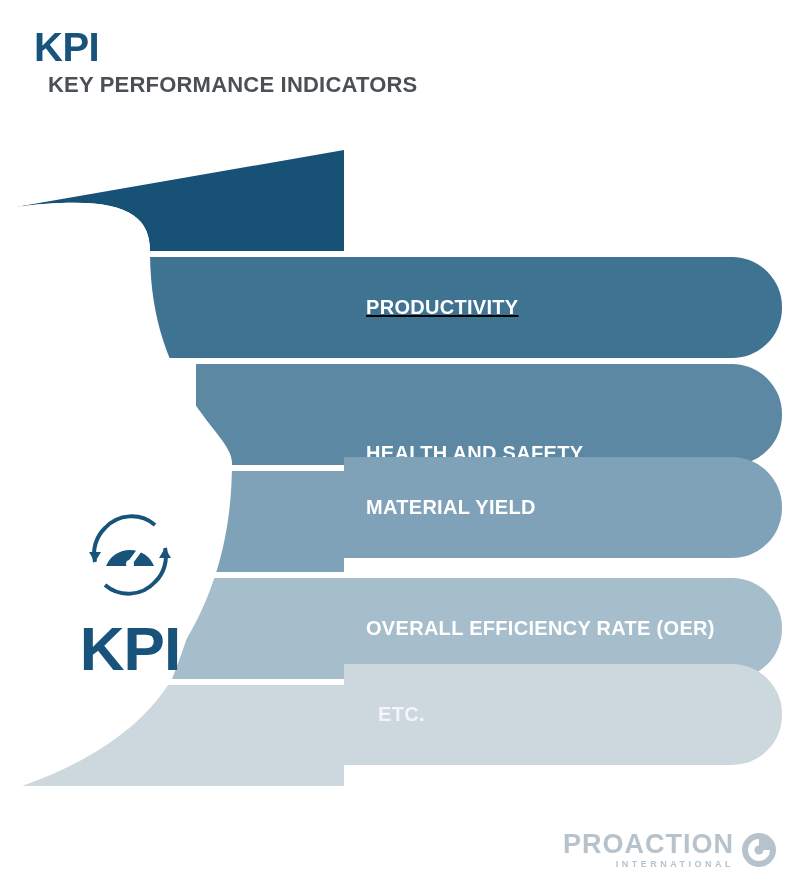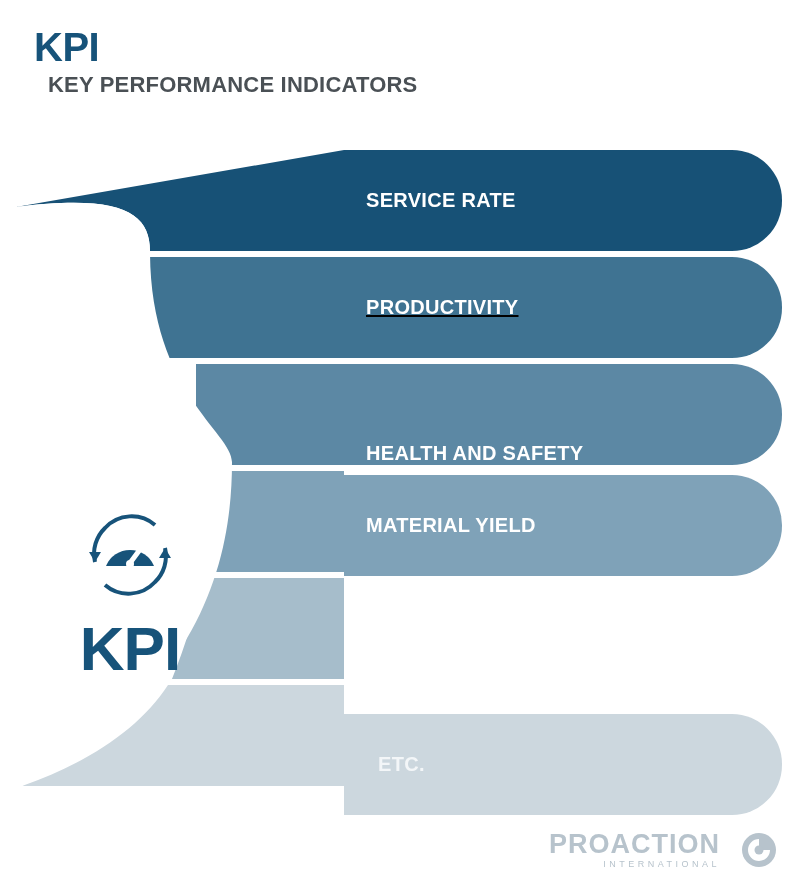--- a/index.html
+++ b/index.html
@@ -98,35 +98,35 @@
     margin-top: 8px;
   }
 
   
   #footer-logo {
     position: absolute;
     right: 22px;
     bottom: 22px;
     display: flex;
     align-items: center;
-    gap: 20px;
+    gap: 6px;
   }
   #logo-text-wrap {
     text-align: right;
     line-height: 1;
   }
   #logo-main {
     font-size: 27px;
     font-weight: bold;
     color: #b7c3cc;
     letter-spacing: 1px;
   }
   #logo-sub {
     font-size: 9px;
-    font-weight: normal;
+    font-weight: bold;
     color: #b7c3cc;
     letter-spacing: 3.5px;
     margin-top: 2px;
   }
 </style>
 </head>
 <body>
 
 <div id="header">
   <h1 id="title">KPI</h1>
@@ -146,33 +146,33 @@
     <path d="M344,339 L344,440 L213,440 C213,406 213,372 213,339 Z" fill="#7fa2b8"></path>
 
     <path d="M344,446 L344,547 L172,547 C186,512 196,480 200,446 Z" fill="#a6bdcb"></path>
 
     <path d="M344,553 L344,654 L22,654 C90,630 140,596 168,553 Z" fill="#ccd7de"></path>
 
     <path d="M150,119 C150,80 120,62 16,75 L16,62 L344,62 L344,119 Z" fill="#ffffff" opacity="0"></path>
     <path d="M150,119 C150,260 232,300 232,330 C232,430 200,560 22,654 L16,654 L16,75 C120,62 150,80 150,119 Z" fill="#ffffff"></path>
   </svg>
 
-  <div class="bar" style="top: 18px; background: rgb(23, 81, 118);">
-    <span class="bar-label">SERVICE RATE</span>
-  </div>
   <div class="bar" style="top: 125px; background: rgb(63, 115, 146); text-decoration: underline;">
     <span class="bar-label">PRODUCTIVITY</span>
   </div>
   <div class="bar" style="top: 232px; background: rgb(92, 136, 164); align-items: flex-end;">
     <span class="bar-label">HEALTH AND SAFETY</span>
   </div>
-  <div class="bar" style="top: 343px; background: rgb(127, 162, 184);">
+  <div class="bar" style="top: 325px; background: rgb(127, 162, 184);">
     <span class="bar-label">MATERIAL YIELD</span>
   </div>
-  <div class="bar" style="top: 582px; background: rgb(204, 215, 222);">
+  <div class="bar" style="top: 446px; background: rgb(166, 189, 203);">
+    <span class="bar-label">OVERALL EFFICIENCY RATE (OER)</span>
+  </div>
+  <div class="bar" style="top: 532px; background: rgb(204, 215, 222);">
     <span class="bar-label muted" style="padding-left:12px;">ETC.</span>
   </div>
 
   <div id="kpi-mark">
     <svg id="kpi-icon" viewBox="0 0 110 110">
       <g fill="none" stroke="#17537a" stroke-width="4">
         <path d="M20,62 A36,36 0 0 1 30,28 A36,36 0 0 1 80,25"></path>
         <path d="M90,48 A36,36 0 0 1 80,82 A36,36 0 0 1 30,85"></path>
       </g>
       <path d="M20,62 l-6,-10 l12,0 z" fill="#17537a"></path>

